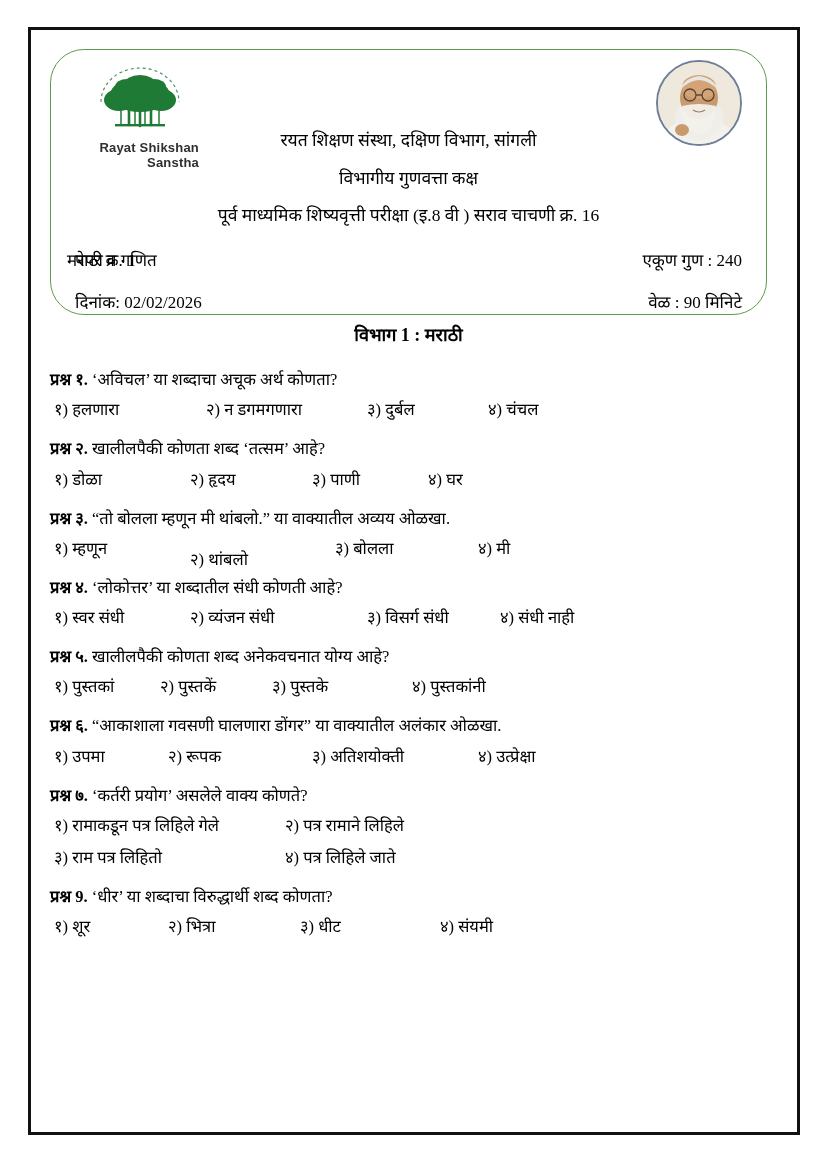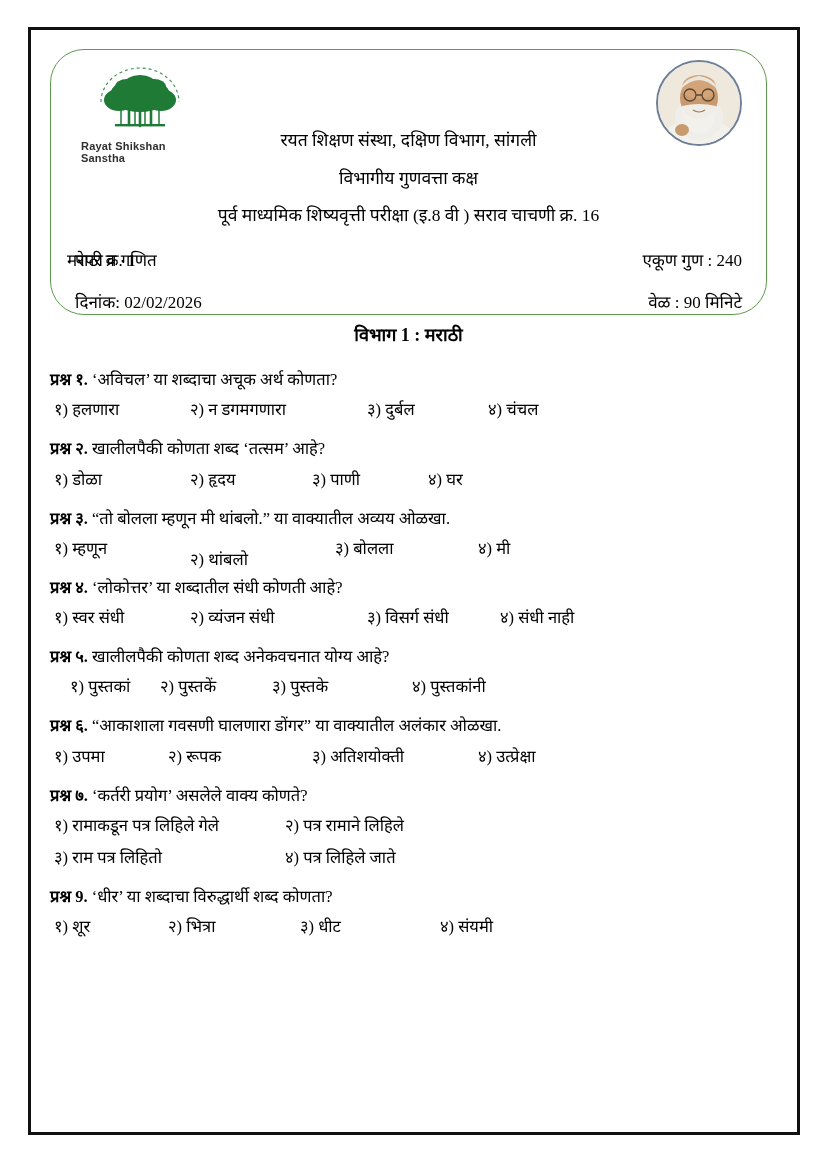--- a/index.html
+++ b/index.html
@@ -44,23 +44,23 @@
   
   .logo {
     position: absolute;
     left: 30px;
     top: 12px;
     width: 118px;
     height: 96px;
   }
   .logo svg { display: block; width: 118px; height: 80px; }
   .logo-caption {
-    text-align: left;
+    text-align: right;
     font-family: "Liberation Sans", sans-serif;
-    font-size: 11px;
+    font-size: 13px;
     font-weight: bold;
     color: #2f2f2f;
     letter-spacing: 0.2px;
     margin-top: -2px;
   }
 
   
   .portrait {
     position: absolute;
     right: 24px;
@@ -222,21 +222,21 @@
     </div>
   </div>
 
   <div class="content">
     <div class="section-title">विभाग 1 : मराठी</div>
     <div id="questions-container">
         <div class="q-block">
           <div class="q-text"><span class="q-label">प्रश्न १.</span> <span>‘अविचल’ या शब्दाचा अचूक अर्थ कोणता?</span></div>
           <div class="opts">
             <span class="opt" style="left: 4px;"><span>१)</span> <span>हलणारा</span></span>
-            <span class="opt" style="left: 140px;"><span>२)</span> <span>न डगमगणारा</span></span>
+            <span class="opt" style="left: 156px;"><span>२)</span> <span>न डगमगणारा</span></span>
             <span class="opt" style="left: 317px;"><span>३)</span> <span>दुर्बल</span></span>
             <span class="opt" style="left: 438px;"><span>४)</span> <span>चंचल</span></span>
           </div>
         </div>
         <div class="q-block">
           <div class="q-text"><span class="q-label">प्रश्न २.</span> <span>खालीलपैकी कोणता शब्द ‘तत्सम’ आहे?</span></div>
           <div class="opts">
             <span class="opt" style="left: 4px;"><span>१)</span> <span>डोळा</span></span>
             <span class="opt" style="left: 140px;"><span>२)</span> <span>हृदय</span></span>
             <span class="opt" style="left: 262px;"><span>३)</span> <span>पाणी</span></span>
@@ -257,21 +257,21 @@
           <div class="opts">
             <span class="opt" style="left: 4px;"><span>१)</span> <span>स्वर संधी</span></span>
             <span class="opt" style="left: 140px;"><span>२)</span> <span>व्यंजन संधी</span></span>
             <span class="opt" style="left: 317px;"><span>३)</span> <span>विसर्ग संधी</span></span>
             <span class="opt" style="left: 450px;"><span>४)</span> <span>संधी नाही</span></span>
           </div>
         </div>
         <div class="q-block">
           <div class="q-text"><span class="q-label">प्रश्न ५.</span> <span>खालीलपैकी कोणता शब्द अनेकवचनात योग्य आहे?</span></div>
           <div class="opts">
-            <span class="opt" style="left: 4px; margin-left: 16px;"><span>१)</span> <span>पुस्तकां</span></span>
+            <span class="opt" style="left: 4px;"><span>१)</span> <span>पुस्तकां</span></span>
             <span class="opt" style="left: 110px;"><span>२)</span> <span>पुस्तकें</span></span>
             <span class="opt" style="left: 222px;"><span>३)</span> <span>पुस्तके</span></span>
             <span class="opt" style="left: 362px;"><span>४)</span> <span>पुस्तकांनी</span></span>
           </div>
         </div>
         <div class="q-block">
           <div class="q-text"><span class="q-label">प्रश्न ६.</span> <span>“आकाशाला गवसणी घालणारा डोंगर” या वाक्यातील अलंकार ओळखा.</span></div>
           <div class="opts">
             <span class="opt" style="left: 4px;"><span>१)</span> <span>उपमा</span></span>
             <span class="opt" style="left: 118px;"><span>२)</span> <span>रूपक</span></span>

